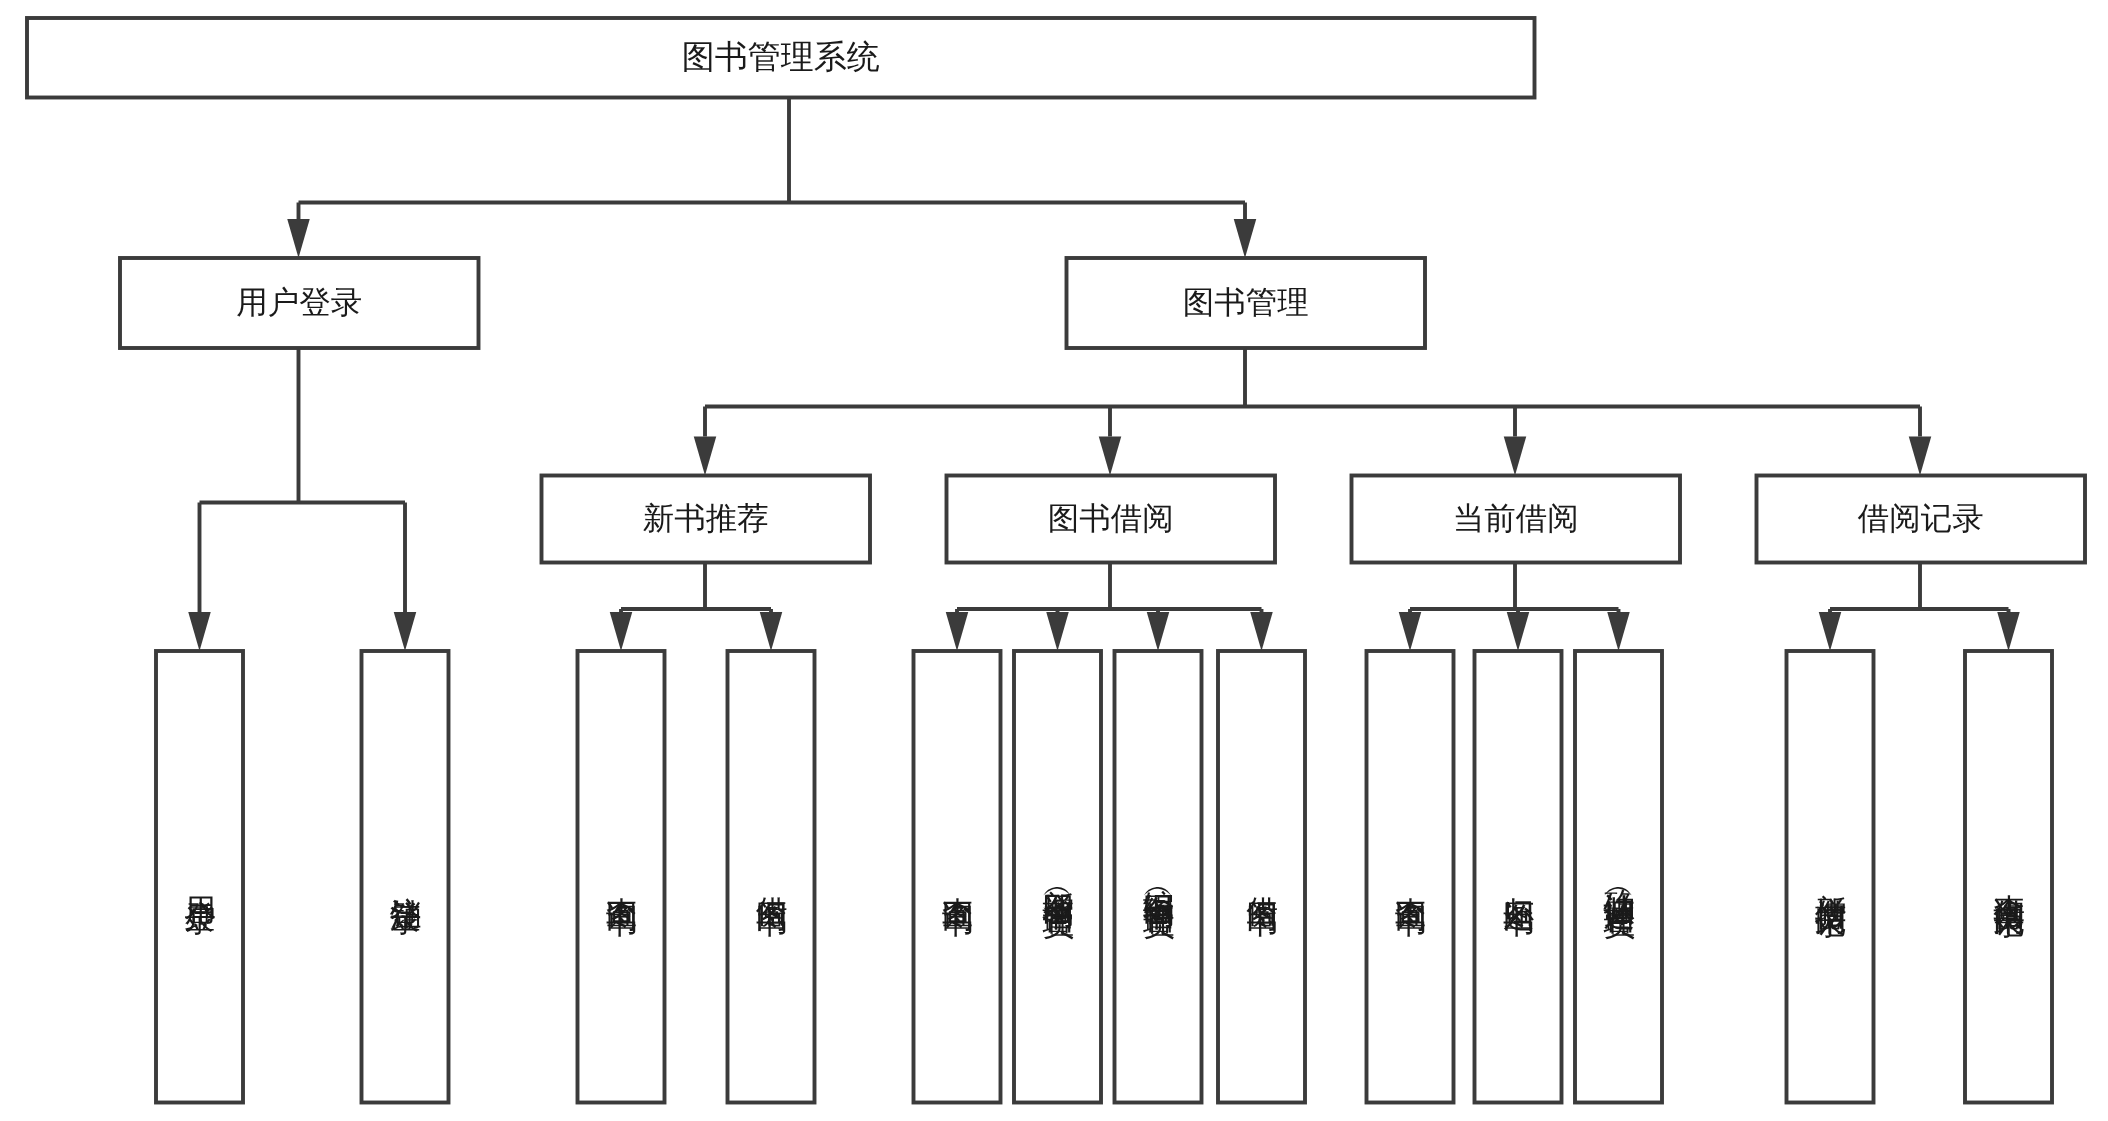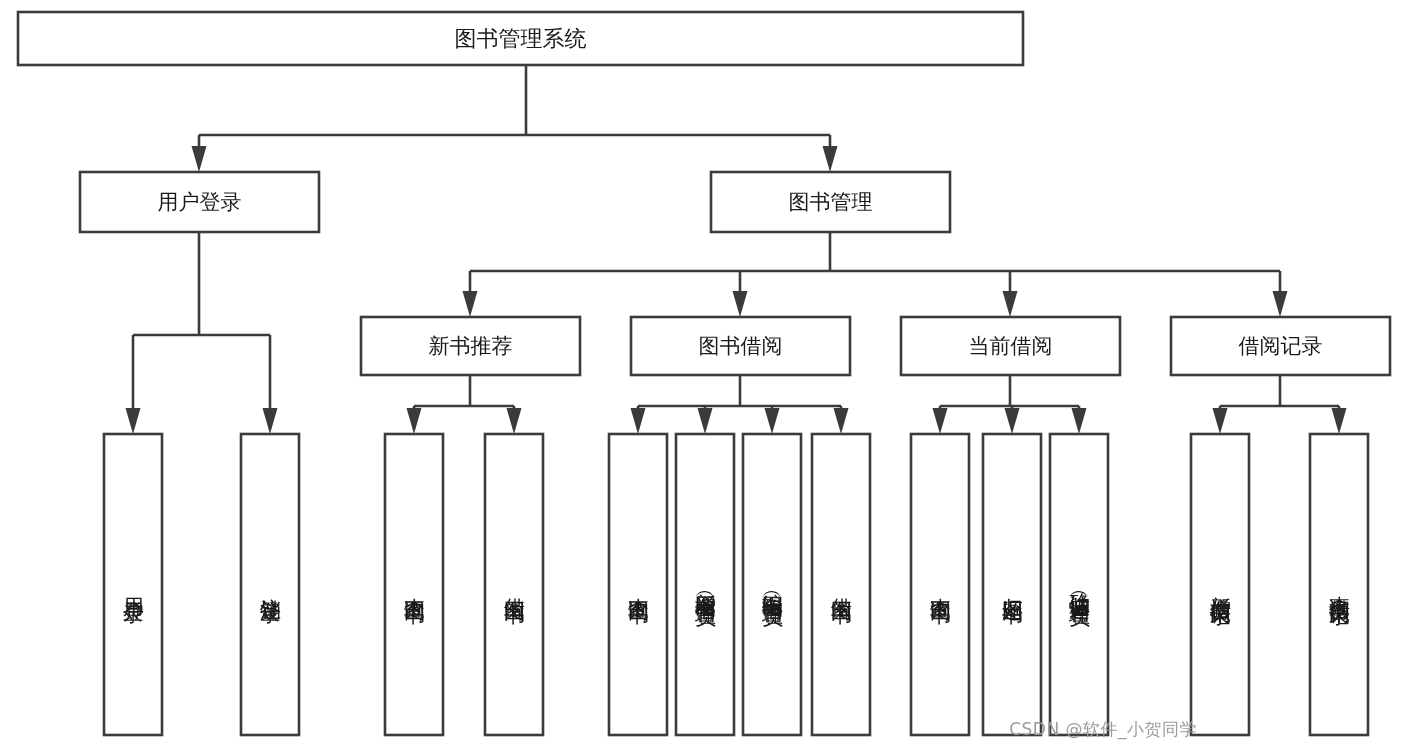--- a/index.html
+++ b/index.html
@@ -215,15 +215,14 @@
         <span class="leaf-label">确认归还（管理员）</span>
       </div>
       <div class="leaf-label-wrap" style="left: 1191px; top: 434px; width: 58px; height: 301px;">
         <span class="leaf-label">新增借阅记录</span>
       </div>
       <div class="leaf-label-wrap" style="left: 1310px; top: 434px; width: 58px; height: 301px;">
         <span class="leaf-label">查询借阅记录</span>
       </div>
     </div>
 
-  <div class="watermark">CSDN @软件_小贺同学</div>
 
 </div>
 
 </body></html>

